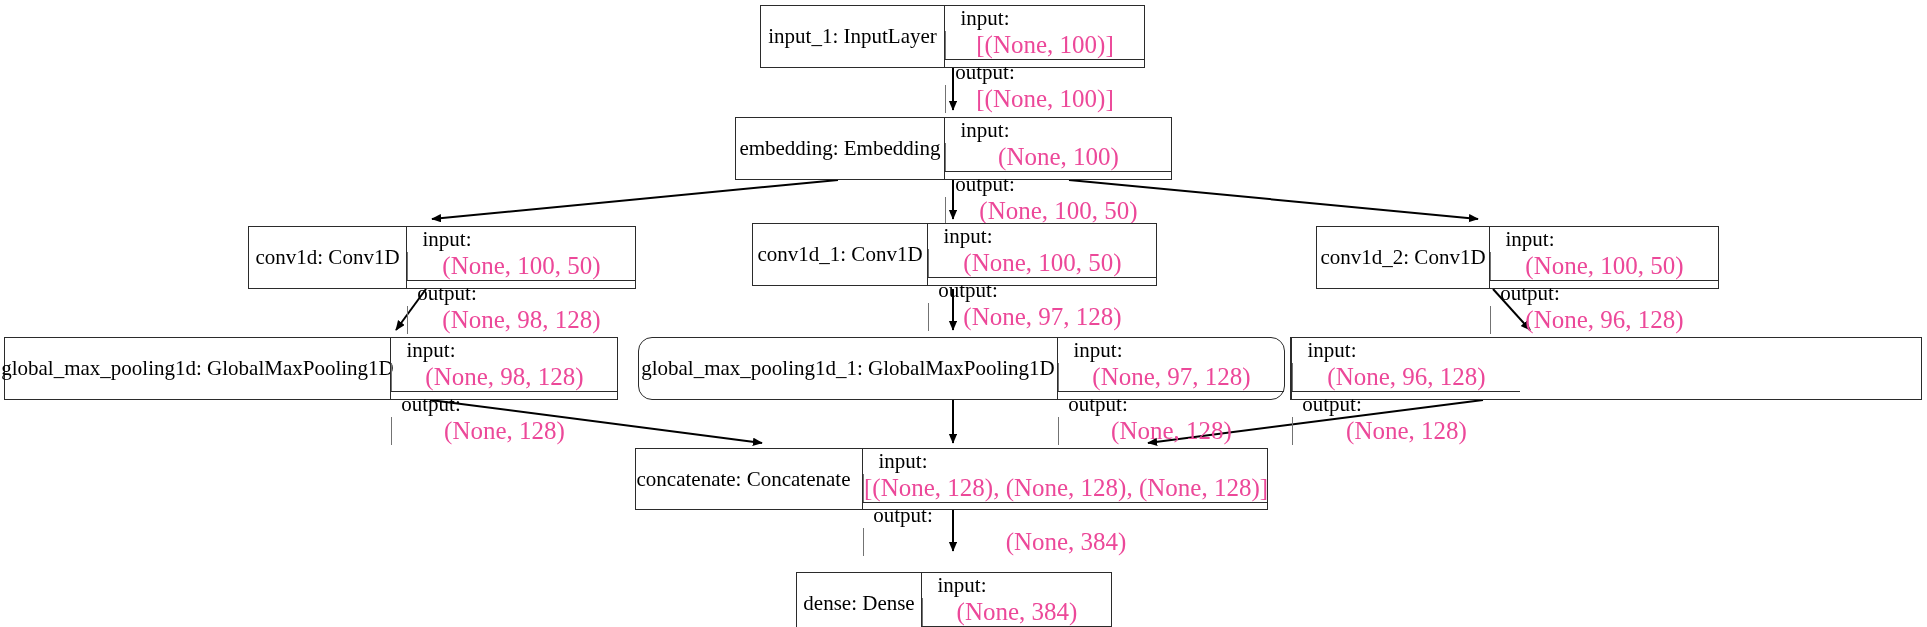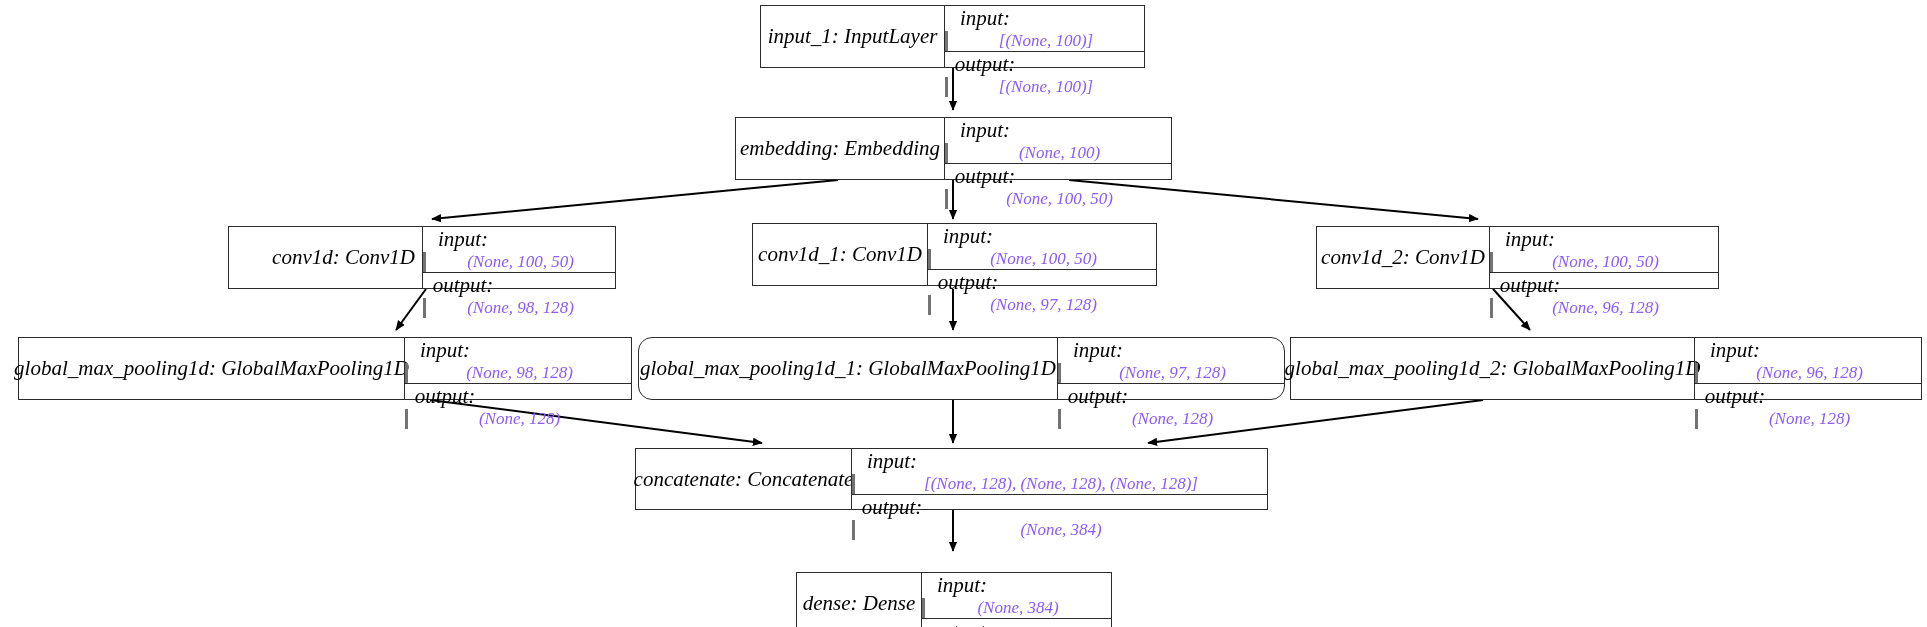--- a/index.html
+++ b/index.html
@@ -1,31 +1,31 @@
 <!DOCTYPE html>
 <html><head>
 <meta charset="utf-8">
 <style>
   html,body{margin:0;padding:0;background:#ffffff;}
   body{width:1927px;height:627px;position:relative;overflow:hidden;
        font-family:"Liberation Serif","DejaVu Serif",serif;}
-  #graph{position:absolute;left:0;top:0;width:1766px;height:627px;font-style:italic;}
+  #graph{position:absolute;left:0;top:0;width:1766px;height:627px;}
   svg.edges{position:absolute;left:0;top:0;width:1927px;height:627px;pointer-events:none;}
   .node{position:absolute;box-sizing:border-box;border:1px solid #2b2b2b;background:#ffffff;
         display:flex;flex-direction:row;align-items:stretch;}
   .cell-name{display:flex;align-items:center;justify-content:center;
              box-sizing:border-box;padding:0 11px;white-space:nowrap;font-size:21px;color:#000;}
   .io-wrap{display:flex;flex-direction:column;box-sizing:border-box;
            border-left:1px solid #2b2b2b;}
   .io-row{display:flex;flex-direction:column;flex:1 1 50%;box-sizing:border-box;}
   .io-row.top{border-bottom:1px solid #2b2b2b;}
   .io-label{display:flex;align-items:center;justify-content:center;box-sizing:border-box;
             white-space:nowrap;font-size:21px;color:#000;}
   .io-shape{display:flex;align-items:center;justify-content:center;box-sizing:border-box;
-            border-left:3px solid #737373;white-space:nowrap;font-size:17px;color:#8b5cf6;flex:1 1 auto;}
+            border-left:1px solid #737373;white-space:nowrap;font-size:25px;color:#ec4899;flex:1 1 auto;}
 </style>
 </head>
 <body>
 
 <div id="graph">
 
   <svg class="edges" viewBox="0 0 1927 627" xmlns="http://www.w3.org/2000/svg">
     <defs>
       <marker id="ah" markerWidth="11" markerHeight="11" refX="9.2" refY="4.2" orient="auto" markerUnits="userSpaceOnUse">
         <path d="M0,0 L10,4.2 L0,8.4 z" fill="#000000"></path>
@@ -72,21 +72,21 @@
         <div class="io-label" style="width:80px;">input:</div>
         <div class="io-shape">(None, 100)</div>
       </div>
       <div class="io-row">
         <div class="io-label" style="width:80px;">output:</div>
         <div class="io-shape">(None, 100, 50)</div>
       </div>
     </div>
   </div>
 
-  <div class="node" style="left:228px;top:226px;width:388px;height:63px;padding-left:36px;">
+  <div class="node" style="left:248px;top:226px;width:388px;height:63px;">
     <div class="cell-name" style="width:157px;">conv1d: Conv1D</div>
     <div class="io-wrap" style="width:231px;">
       <div class="io-row top">
         <div class="io-label" style="width:80px;">input:</div>
         <div class="io-shape">(None, 100, 50)</div>
       </div>
       <div class="io-row">
         <div class="io-label" style="width:80px;">output:</div>
         <div class="io-shape">(None, 98, 128)</div>
       </div>
@@ -114,21 +114,21 @@
         <div class="io-label" style="width:80px;">input:</div>
         <div class="io-shape">(None, 100, 50)</div>
       </div>
       <div class="io-row">
         <div class="io-label" style="width:80px;">output:</div>
         <div class="io-shape">(None, 96, 128)</div>
       </div>
     </div>
   </div>
 
-  <div class="node" style="left:18px;top:337px;width:614px;height:63px;">
+  <div class="node" style="left:4px;top:337px;width:614px;height:63px;">
     <div class="cell-name" style="width:385px;">global_max_pooling1d: GlobalMaxPooling1D</div>
     <div class="io-wrap" style="width:229px;">
       <div class="io-row top">
         <div class="io-label" style="width:80px;">input:</div>
         <div class="io-shape">(None, 98, 128)</div>
       </div>
       <div class="io-row">
         <div class="io-label" style="width:80px;">output:</div>
         <div class="io-shape">(None, 128)</div>
       </div>
@@ -143,34 +143,33 @@
         <div class="io-shape">(None, 97, 128)</div>
       </div>
       <div class="io-row">
         <div class="io-label" style="width:80px;">output:</div>
         <div class="io-shape">(None, 128)</div>
       </div>
     </div>
   </div>
 
   <div class="node" style="left:1290px;top:337px;width:632px;height:63px;">
-    <div class="cell-name" style="width:403px;">global_max_pooling1d_2: GlobalMaxPooling1D</div>
     <div class="io-wrap" style="width:229px;">
       <div class="io-row top">
         <div class="io-label" style="width:80px;">input:</div>
         <div class="io-shape">(None, 96, 128)</div>
       </div>
       <div class="io-row">
         <div class="io-label" style="width:80px;">output:</div>
         <div class="io-shape">(None, 128)</div>
       </div>
     </div>
   </div>
 
-  <div class="node" style="left:635px;top:448px;width:633px;height:62px;">
+  <div class="node" style="left:635px;top:448px;width:633px;height:62px;gap:11px;">
     <div class="cell-name" style="width:215px;">concatenate: Concatenate</div>
     <div class="io-wrap" style="width:418px;">
       <div class="io-row top">
         <div class="io-label" style="width:80px;">input:</div>
         <div class="io-shape">[(None, 128), (None, 128), (None, 128)]</div>
       </div>
       <div class="io-row">
         <div class="io-label" style="width:80px;">output:</div>
         <div class="io-shape">(None, 384)</div>
       </div>

